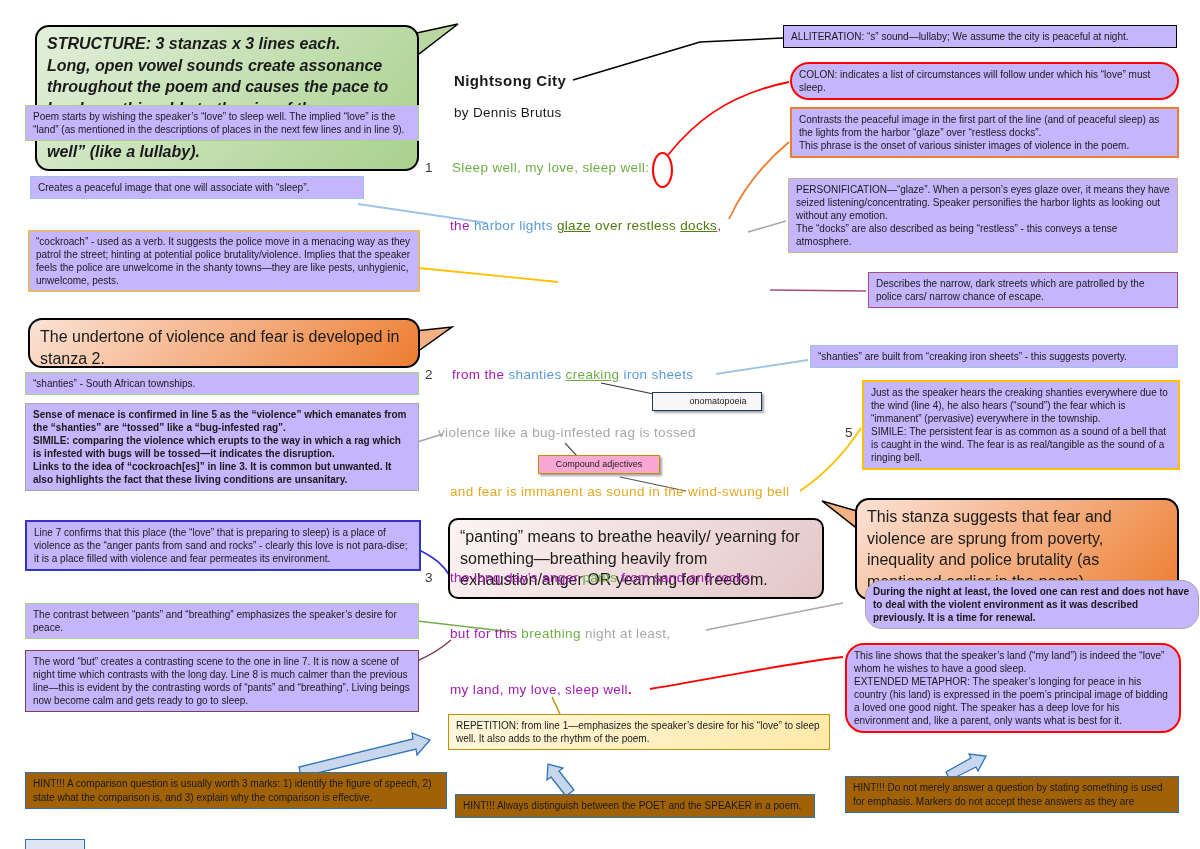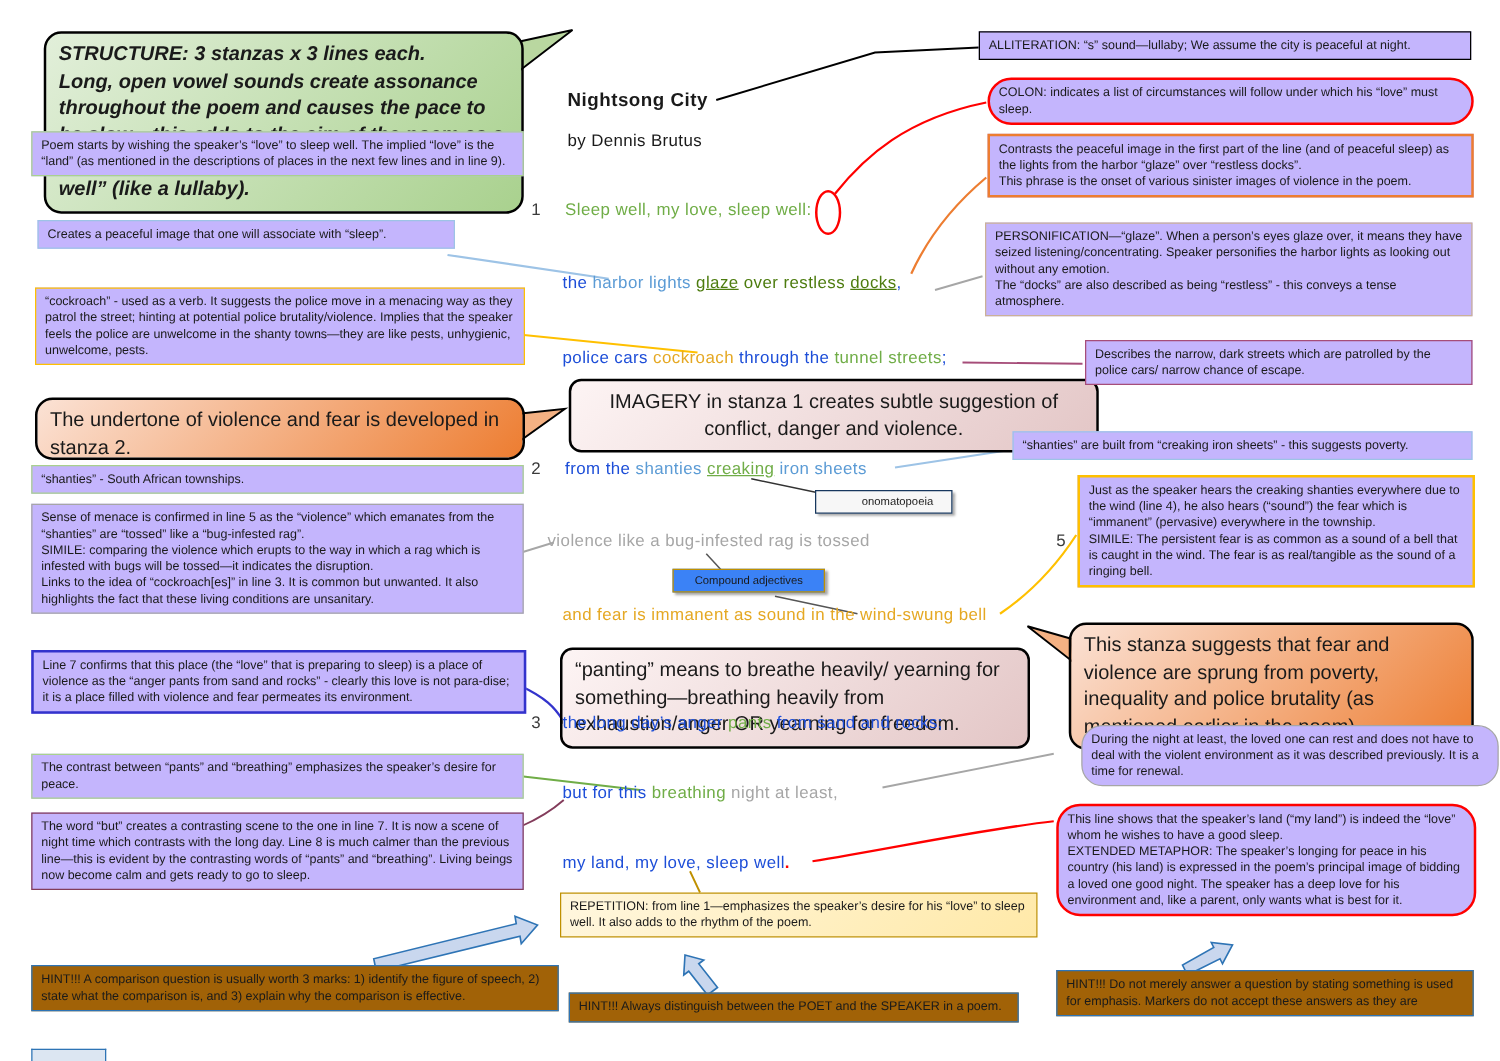--- a/index.html
+++ b/index.html
@@ -11,41 +11,41 @@
   .pre{white-space:pre-line;}
   .b-black{border-color:#000;}
   .b-red{border-color:#ff0000;border-width:2px;border-radius:19px;}
   .b-orange{border-color:#ed7d31;border-width:2px;}
   .b-lightgreen{border-color:#a9d18e;}
   .b-lightblue{border-color:#9dc3e6;}
   .b-gold{border-color:#ffc000;}
   .b-gold2{border-color:#ffc000;border-width:2px;}
   .b-tan{border-color:#cbb197;}
   .b-plum{border-color:#a64d79;}
-  .b-gray{border-color:#a6a6a6;}
+  .b-gray{border-color:#a6a6a6;font-weight:bold;}
   .b-blue{border-color:#3333cc;border-width:2px;}
   .b-maroon{border-color:#833c5b;}
   .bubble{position:absolute;z-index:2;border:2px solid #000;border-radius:14px;
           padding:6px 10px;font-size:16px;line-height:1.35;}
   .bubble.green{background:linear-gradient(135deg,#e2efda 0%,#a9d18e 100%);font-style:italic;font-weight:bold;}
   .bubble.orangeb{background:linear-gradient(135deg,#fbe2d5 0%,#ed7d31 100%);}
   .bubble.pink{background:linear-gradient(135deg,#fdf4f4 0%,#e3c6c6 100%);border-width:2.5px;border-radius:10px;}
   .hint{position:absolute;z-index:2;background:#a16207;border:1.6px solid #2e74b5;
         padding:4px 7px;font-size:10px;line-height:1.35;}
   .smallbox{position:absolute;z-index:2;font-size:9px;text-align:center;line-height:1.2;
         padding:3px 4px;box-shadow:2px 2px 2px rgba(0,0,0,.35);}
   .onom{background:#f7f7f7;border:1.5px solid #17375e;}
-  .comp{background:#3b82f6;border:1.5px solid #bf9000;}
+  .comp{background:#f9a8d4;border:1.5px solid #bf9000;}
   .tanfill{background:linear-gradient(135deg,#fff7df,#ffe9a8);border:1.5px solid #bf9000;}
   .page-title{position:absolute;z-index:2;font-size:15px;font-weight:bold;letter-spacing:.4px;}
   .author{position:absolute;z-index:2;font-size:13.5px;letter-spacing:.3px;}
   .poem-line{position:absolute;z-index:2;font-size:13.5px;letter-spacing:.35px;color:#3b3b3b;white-space:nowrap;}
   .num{position:absolute;z-index:2;font-size:13.5px;color:#3b3b3b;}
   .c-green{color:#70ad47;} .c-blue{color:#5b9bd5;} .c-orange{color:#4d7c0f;}
-  .c-gold{color:#e5a823;} .c-gray{color:#a6a6a6;} .c-dark{color:#1d4ed8;} .c-red{color:#ff0000;}
+  .c-gold{color:#e5a823;} .c-gray{color:#a6a6a6;} .c-dark{color:#a21caf;} .c-red{color:#ff0000;}
   .u{text-decoration:underline;}
   .red-ellipse{position:absolute;z-index:3;border:2px solid #ff0000;border-radius:50%;}
   .partialbox{position:absolute;z-index:2;background:#dce6f2;border:1.6px solid #2e74b5;border-bottom:none;}
 </style>
 </head>
 <body>
 
 <div class="page">
 
   <svg class="overlay" width="1200" height="849">
@@ -73,21 +73,20 @@
     <polygon points="857,511 822,501 859,530" fill="#f4b183" stroke="#000" stroke-width="1.5"></polygon>
     <polygon points="458,558 490,560 450,578" fill="#ecd7d7" stroke="#000" stroke-width="1.8"></polygon>
     <polygon points="301,777 416,749 417,755 430,740 412,733 413,739 299,767" fill="#c9d7ee" stroke="#2e74b5" stroke-width="1.3"></polygon>
     <polygon points="574,790 559,771 563,768 548,764 547,780 551,777 566,796" fill="#c9d7ee" stroke="#2e74b5" stroke-width="1.3"></polygon>
     <polygon points="950,780 976,767 978,771 986,756 969,754 971,758 946,772" fill="#c9d7ee" stroke="#2e74b5" stroke-width="1.3"></polygon>
   </svg>
 
   <div class="bubble green pre" style="left:35px;top:25px;width:360px;">STRUCTURE: 3 stanzas x 3 lines each.
 Long, open vowel sounds create assonance throughout the poem and causes the pace to be slow—this adds to the aim of the poem as a wish for the subject of the poem to “sleep well” (like a lullaby).</div>
   <div class="bubble orangeb" style="left:28px;top:318px;width:368px;height:34px;">The undertone of violence and fear is developed in stanza 2.</div>
-  <div class="bubble pink" style="left:455px;top:303px;width:400px;text-align:center;">IMAGERY in stanza 1 creates subtle suggestion of conflict, danger and violence.</div>
   <div class="bubble pink" style="left:448px;top:518px;width:352px;">“panting” means to breathe heavily/ yearning for something—breathing heavily from exhaustion/anger OR yearning for freedom.</div>
   <div class="bubble orangeb" style="left:855px;top:498px;width:300px;">This stanza suggests that fear and violence are sprung from poverty, inequality and police brutality (as mentioned earlier in the poem).</div>
 
   <div class="ann b-black" style="left:783px;top:25px;width:378px;">ALLITERATION: “s” sound—lullaby; We assume the city is peaceful at night.</div>
   <div class="ann b-red" style="left:790px;top:62px;width:371px;">COLON: indicates a list of circumstances will follow under which his “love” must sleep.</div>
   <div class="ann b-orange pre" style="left:790px;top:107px;width:371px;">Contrasts the peaceful image in the first part of the line (and of peaceful sleep) as the lights from the harbor “glaze” over “restless docks”.
 This phrase is the onset of various sinister images of violence in the poem.</div>
   <div class="ann b-lightgreen" style="left:25px;top:105px;width:378px;">Poem starts by wishing the speaker’s “love” to sleep well. The implied “love” is the “land” (as mentioned in the descriptions of places in the next few lines and in line 9).</div>
   <div class="ann b-lightblue" style="left:30px;top:176px;width:318px;">Creates a peaceful image that one will associate with “sleep”.</div>
   <div class="ann b-gold" style="left:28px;top:230px;width:376px;">“cockroach” - used as a verb. It suggests the police move in a menacing way as they patrol the street; hinting at potential police brutality/violence. Implies that the speaker feels the police are unwelcome in the shanty towns—they are like pests, unhygienic, unwelcome, pests.</div>
@@ -123,23 +122,20 @@
   <div class="num" style="left:425px;top:160px;">1</div>
   <div class="poem-line" style="left:452px;top:160px;">
     <span class="c-green">Sleep well, my love, sleep well:</span>
   </div>
   <div class="red-ellipse" style="left:652px;top:152px;width:17px;height:32px;"></div>
 
   <div class="poem-line" style="left:450px;top:218px;">
     <span class="c-dark">the </span><span class="c-blue">harbor lights </span><span class="c-orange u">glaze</span><span class="c-orange"> over restless </span><span class="c-orange u">docks</span><span class="c-dark">,</span>
   </div>
 
-  <div class="poem-line" style="left:450px;top:278px;">
-    <span class="c-dark">police cars </span><span class="c-gold">cockroach</span><span class="c-dark"> through the </span><span class="c-green">tunnel streets</span><span class="c-dark">;</span>
-  </div>
 
   <div class="num" style="left:425px;top:367px;">2</div>
   <div class="poem-line" style="left:452px;top:367px;">
     <span class="c-dark">from the </span><span class="c-blue">shanties </span><span class="c-green u">creaking</span><span class="c-blue"> iron sheets</span>
   </div>
 
   <div class="poem-line" style="left:438px;top:425px;">
     <span class="c-gray">violence like a bug-infested rag is tossed</span>
   </div>
   <div class="num" style="left:845px;top:425px;">5</div>

